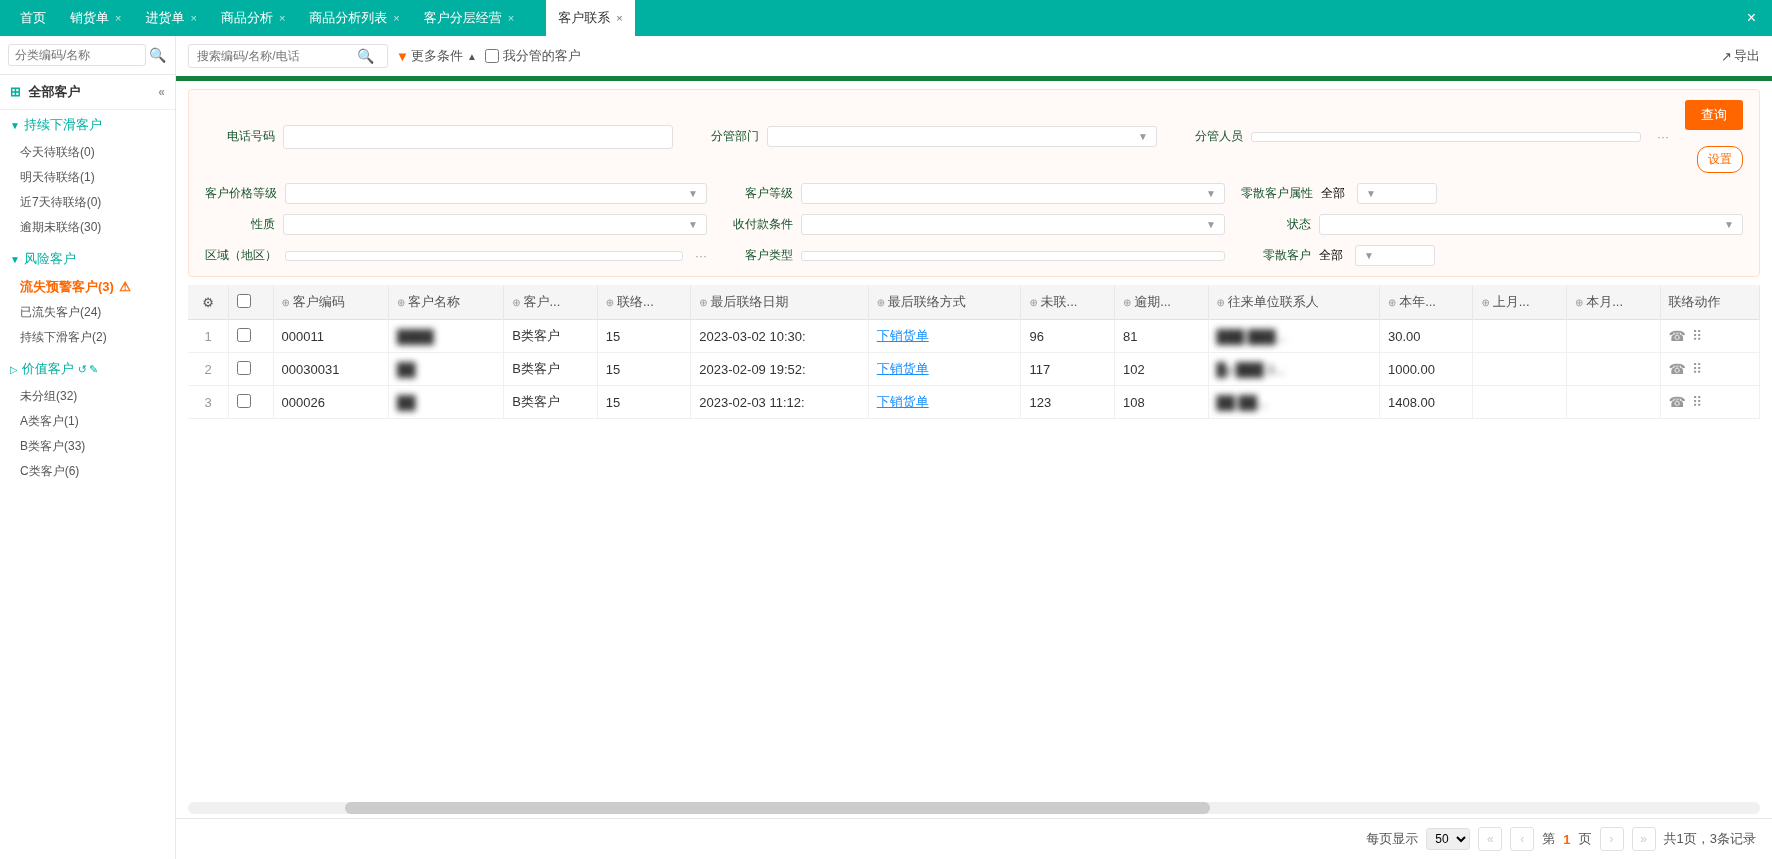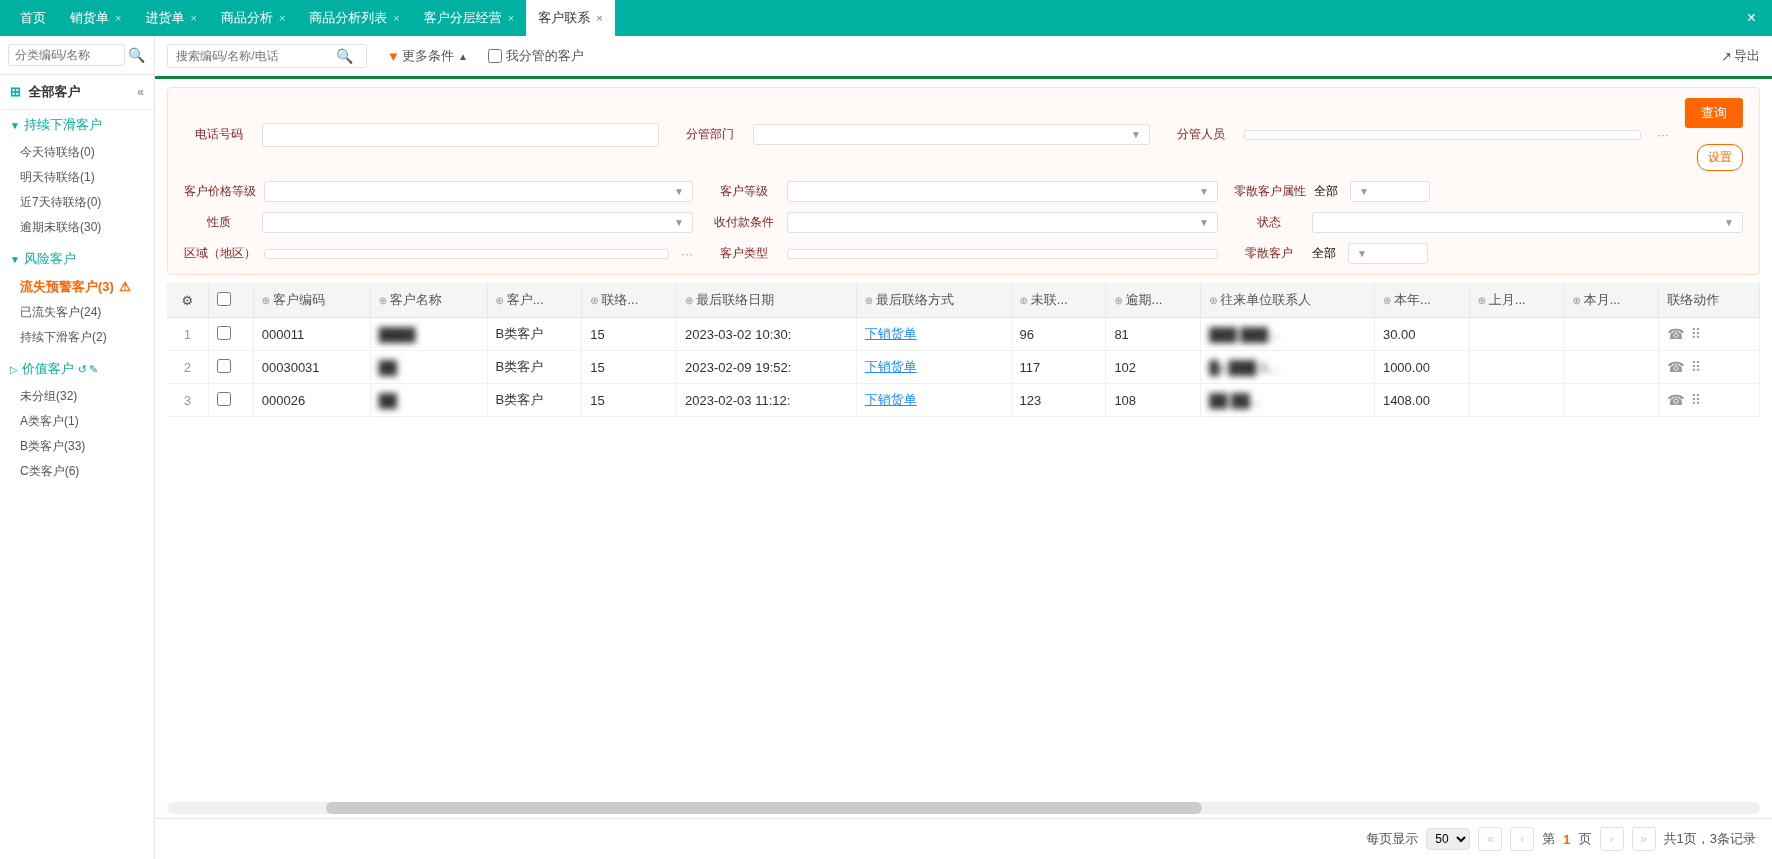--- a/index.html
+++ b/index.html
@@ -20,20 +20,21 @@
       padding: 0 12px;
       height: 36px;
       color: white;
       cursor: pointer;
       font-size: 13px;
       position: relative;
     }
     .nav-tab.active {
       background: white;
       color: #333;
+      margin-left: 20px;
     }
     .nav-tab .close-icon {
       margin-left: 6px;
       font-size: 11px;
       opacity: 0.7;
     }
     .nav-home {
       padding: 0 12px;
       color: white;
       font-size: 13px;
@@ -50,21 +51,21 @@
     }
 
     
     .main-layout {
       display: flex;
       height: calc(100vh - 36px);
     }
 
     
     .sidebar {
-      width: 155px;
+      width: 176px;
       background: white;
       border-right: 1px solid #e8e8e8;
       overflow-y: auto;
       flex-shrink: 0;
     }
     .sidebar-search {
       display: flex;
       align-items: center;
       padding: 8px;
       border-bottom: 1px solid #e8e8e8;
@@ -144,23 +145,23 @@
       flex-direction: column;
       overflow: hidden;
       background: white;
     }
 
     
     .toolbar {
       display: flex;
       align-items: center;
       padding: 8px 12px;
-      border-bottom: 3px solid #15803d;
+      border-bottom: 5px solid #15803d;
       background: white;
-      gap: 20px;
+      gap: 8px;
       justify-content: flex-end;
     }
     .toolbar-search {
       display: flex;
       align-items: center;
       border: 1px solid #e0e0e0;
       border-radius: 3px;
       padding: 3px 8px;
       min-width: 200px;
     }
@@ -218,25 +219,25 @@
       gap: 16px;
     }
     .filter-row:last-child { margin-bottom: 0; }
     .filter-field {
       display: flex;
       align-items: center;
       flex: 1;
       gap: 8px;
     }
     .filter-label {
-      color: #7f1d1d;
+      color: #14532d;
       font-size: 12px;
       white-space: nowrap;
       min-width: 70px;
-      text-align: center;
+      text-align: right;
     }
     .filter-input {
       flex: 1;
       border: 1px solid #e0e0e0;
       border-radius: 3px;
       padding: 4px 8px;
       font-size: 12px;
       outline: none;
       background: white;
     }

